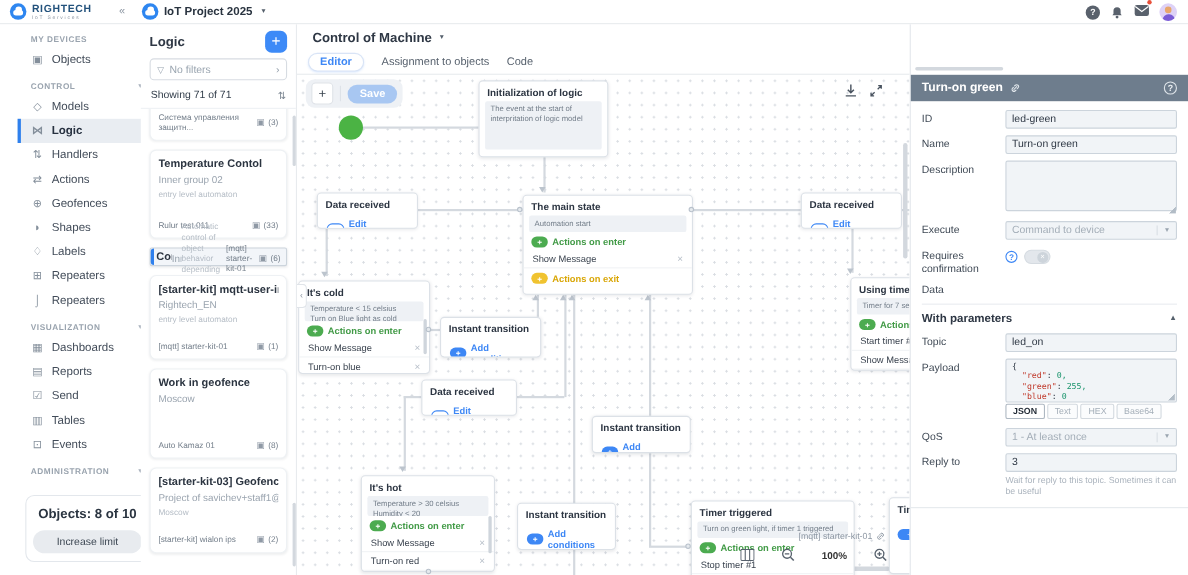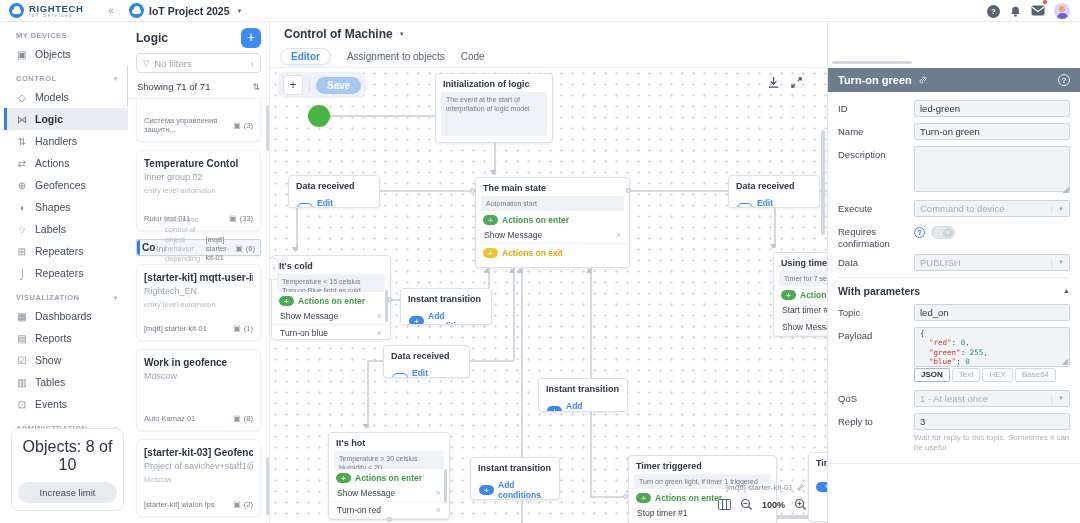--- a/index.html
+++ b/index.html
@@ -17,48 +17,48 @@
 .project{display:flex;align-items:center;gap:5px;padding-left:10px;font-size:10.5px;font-weight:bold;color:#2a3440}
 .project .caret{font-size:6px;color:#55606c;margin-left:2px}
 .topicons{position:absolute;right:10px;top:0;height:22px;display:flex;align-items:center;gap:9px}
 .ticon{width:13px;height:13px;border-radius:50%;background:#59616c;color:#fff;font-size:8px;line-height:13px;text-align:center;font-weight:bold;cursor:pointer}
 .mailwrap{position:relative;cursor:pointer}
 .maildot{position:absolute;right:-2px;top:-2px;width:4px;height:4px;border-radius:50%;background:#e8503a}
 .avatar{width:16px;height:16px;border-radius:50%;background:#ded2f7;position:relative;overflow:hidden;cursor:pointer}
 .avatar::before{content:'';position:absolute;left:5px;top:3px;width:6px;height:6px;border-radius:50%;background:#e8a66b}
 .avatar::after{content:'';position:absolute;left:2.5px;top:9.5px;width:11px;height:7px;border-radius:5px 5px 0 0;background:#7b5cd6}
 
-#sidebar{position:absolute;left:4px;top:22px;width:128px;height:501px;border-right:1px solid #e8ebee;background:#fff;z-index:40}
+#sidebar{position:absolute;left:16px;top:22px;width:128px;height:501px;border-right:1px solid #e8ebee;background:#fff;z-index:40}
 .sec{padding:9px 12px 3px;font-size:7.5px;font-weight:bold;color:#99a3ae;letter-spacing:.5px;display:flex;justify-content:space-between;align-items:center}
 .sec .chev{font-size:6px;color:#aab3be;font-weight:normal}
 .sitem{display:flex;align-items:center;gap:7px;padding:0 12px;height:22px;color:#424c59;font-size:10.5px;cursor:pointer;position:relative}
 .sitem .ic{width:12px;color:#848f9b;font-size:10px;text-align:center;flex:none}
 .sitem.active{background:#e9edf2;font-weight:bold;color:#273140}
 .sitem.active::before{content:'';position:absolute;left:0;top:0;bottom:0;width:3px;background:#2f80ed}
 .limitbox{position:absolute;left:7px;right:7px;bottom:12px;border:1px solid #e3e7ec;border-radius:8px;padding:9px 6px 7px;text-align:center;background:#fff}
-.limitbox .lt{font-size:16px;font-weight:normal;color:#2a3440}
+.limitbox .lt{font-size:12px;font-weight:bold;color:#2a3440}
 .limitbtn{margin-top:8px;background:#e8ebef;border-radius:12px;padding:5px 0;font-size:9.5px;color:#3e4854;cursor:pointer}
 .sthumb{position:absolute;background:#d3d8de;border-radius:2px}
 
 #lpanel{position:absolute;left:128px;top:22px;width:142px;height:501px;border-right:1px solid #e8ebee;background:#fff;z-index:40;display:flex;flex-direction:column}
 .lhead{display:flex;justify-content:space-between;align-items:center;padding:6px 8px 5px}
 .lhead .t{font-weight:bold;font-size:12px}
 .addbtn{width:20px;height:20px;background:#3d8af7;color:#fff;border-radius:6px;font-size:14px;line-height:18px;text-align:center;cursor:pointer}
 .sfbox{margin:0 8px 6px;height:20px;border:1px solid #d7dce2;border-radius:4px;display:flex;align-items:center;padding:0 6px;font-size:9.5px;color:#9aa5b0;gap:5px;background:#fff}
 .sfbox input{border:none;outline:none;flex:1;font-size:9.5px;color:#55606c;font-family:inherit;width:70px;background:transparent}
 .mag{width:8px;height:8px;position:relative;flex:none}
 .mag::before{content:'';position:absolute;left:0;top:0;width:6px;height:6px;border:1px solid #9aa5b0;border-radius:50%}
 .mag::after{content:'';position:absolute;left:5.5px;top:5.5px;width:3px;height:1px;background:#9aa5b0;transform:rotate(45deg)}
 .showing{display:flex;justify-content:space-between;align-items:center;padding:2px 9px 6px;font-size:9.5px;color:#333e4b}
 .cards{flex:1;overflow:hidden;padding:0 8px;border-top:1px solid #eef1f4;position:relative}
 .card{background:#fff;border:1px solid #eef1f4;box-shadow:0 1px 2px rgba(30,40,60,.07);border-radius:6px;margin:8px 0;padding:7px 7px 0;position:relative;cursor:pointer}
 .card .ct{font-size:10px;font-weight:bold;color:#2b3440;white-space:nowrap;overflow:hidden}
 .card .cs{font-size:9px;color:#9aa4af;margin-top:3px;white-space:nowrap;overflow:hidden}
 .card .cd{font-size:7.5px;color:#b4bcc5;margin-top:4px;line-height:1.3;min-height:9px}
-.cfoot{display:flex;align-items:center;gap:3px;margin-top:18px;padding:4px 0 7px;font-size:7.5px;color:#737e8a}
+.cfoot{display:flex;align-items:center;gap:3px;margin-top:4px;padding:4px 0 7px;font-size:7.5px;color:#737e8a}
 .cfoot .sp{flex:1}
 .cfoot .fic{font-size:8px;color:#8f99a5}
 .card.sel{background:#f2f5f9}
 .card.sel::before{content:'';position:absolute;left:0;top:0;bottom:0;width:3px;background:#2f80ed;border-radius:3px 0 0 3px}
 
 #main{position:absolute;left:270px;top:22px;width:557px;height:501px;background:#fff}
 .mtitle{height:24px;display:flex;align-items:center;padding:0 14px;font-weight:bold;font-size:12px;gap:6px}
 .mtitle .caret{font-size:6px;color:#55606c}
 .mtabs{height:22px;display:flex;align-items:center;gap:16px;padding:0 10px;border-bottom:1px solid #e8ebee;font-size:10px;color:#57616d}
 .tabpill{background:#fff;border:1px solid #d9e4f6;color:#3d87f5;font-weight:bold;border-radius:10px;padding:2px 10px;box-shadow:0 1px 2px rgba(61,135,245,.18);cursor:pointer}
@@ -86,21 +86,21 @@
 .lkrow{display:flex;align-items:center;gap:4px;padding:4px 8px 5px;font-size:8.5px;font-weight:bold;color:#3d87f5;border-bottom:1px solid #eef1f4;cursor:pointer}
 .vscroll{position:absolute;right:2px;width:3px;background:#cfd5dc;border-radius:2px}
 
 .e{position:absolute;background:#d4d9df;z-index:1}
 .dot{position:absolute;width:5px;height:5px;border-radius:50%;background:#e6eaee;border:1px solid #b9c2cc;z-index:4}
 .aru{position:absolute;width:0;height:0;border-left:3.5px solid transparent;border-right:3.5px solid transparent;border-bottom:5px solid #bcc4cd;z-index:2}
 .ard{position:absolute;width:0;height:0;border-left:3.5px solid transparent;border-right:3.5px solid transparent;border-top:5px solid #bcc4cd;z-index:2}
 .startnode{position:absolute;width:22px;height:22px;border-radius:50%;background:#4bb344;z-index:3}
 .phandle{position:absolute;left:0;top:190px;width:9px;height:22px;background:#fff;border:1px solid #e0e4e9;border-left:none;border-radius:0 4px 4px 0;font-size:8px;color:#8b95a1;text-align:center;line-height:20px;z-index:5;cursor:pointer}
 .cfoot-obj{position:absolute;right:22px;top:415px;font-size:8px;color:#8d97a3;display:flex;gap:3px;align-items:center;z-index:20}
-.czoom{position:absolute;right:20px;top:430px;display:flex;align-items:center;gap:9px;z-index:20;color:#57616d}
+.czoom{position:absolute;right:20px;top:430px;display:flex;align-items:center;gap:24px;z-index:20;color:#57616d}
 .czoom .pct{font-size:9px;color:#333;font-weight:bold}
 
 #rpanel{position:absolute;left:827px;top:22px;width:253px;height:501px;background:#fff;border-left:1px solid #e3e7eb;z-index:45}
 .rthumb{position:absolute;left:4px;top:39px;width:80px;height:3px;background:#d3d8de;border-radius:2px}
 .rphead{position:absolute;left:0;top:46px;width:100%;height:24px;background:#6e7d8d;color:#fff;display:flex;align-items:center;padding:0 10px;font-weight:bold;font-size:11px;gap:6px}
 .rphead .sp{flex:1}
 .helpo{width:12px;height:12px;border:1px solid #dfe5ea;border-radius:50%;font-size:8px;line-height:11px;text-align:center;font-weight:bold;color:#eef2f5;cursor:pointer}
 .rbody{position:absolute;left:0;top:70px;right:0;bottom:0;padding:8px 10px 0;font-size:9.5px;overflow:hidden}
 .frow{display:flex;margin-bottom:6px}
 .flabel{width:76px;padding-top:3px;color:#3f4955;line-height:1.25;flex:none}
@@ -215,21 +215,21 @@
   <div class="sitem">
       <span class="ic">▦</span>
       <span>Dashboards</span>
     </div>
   <div class="sitem">
       <span class="ic">▤</span>
       <span>Reports</span>
     </div>
   <div class="sitem">
       <span class="ic">☑</span>
-      <span>Show</span>
+      <span>Send</span>
     </div>
   <div class="sitem">
       <span class="ic">▥</span>
       <span>Tables</span>
     </div>
   <div class="sitem">
       <span class="ic">⊡</span>
       <span>Events</span>
     </div>
   <div class="sec">
@@ -601,27 +601,20 @@
           <span class="togglerow">
         <span class="qicon">?</span>
         <span class="toggle">
               <span class="knob">×</span>
             </span>
       </span>
         </span>
     </div>
     <div class="frow">
       <span class="flabel">Data</span>
-      <span class="fctl">
-          <span class="sel">
-            <span class="sp">PUBLISH</span>
-            <span class="pipe">|</span>
-            <span class="caret">▼</span>
-          </span>
-        </span>
     </div>
     <div class="wparams">
       <span>With parameters</span>
       <span class="chev">▲</span>
     </div>
     <div class="frow">
       <span class="flabel">Topic</span>
       <span class="fctl">
           <input class="inp" value="led_on" style="">
         </span>

